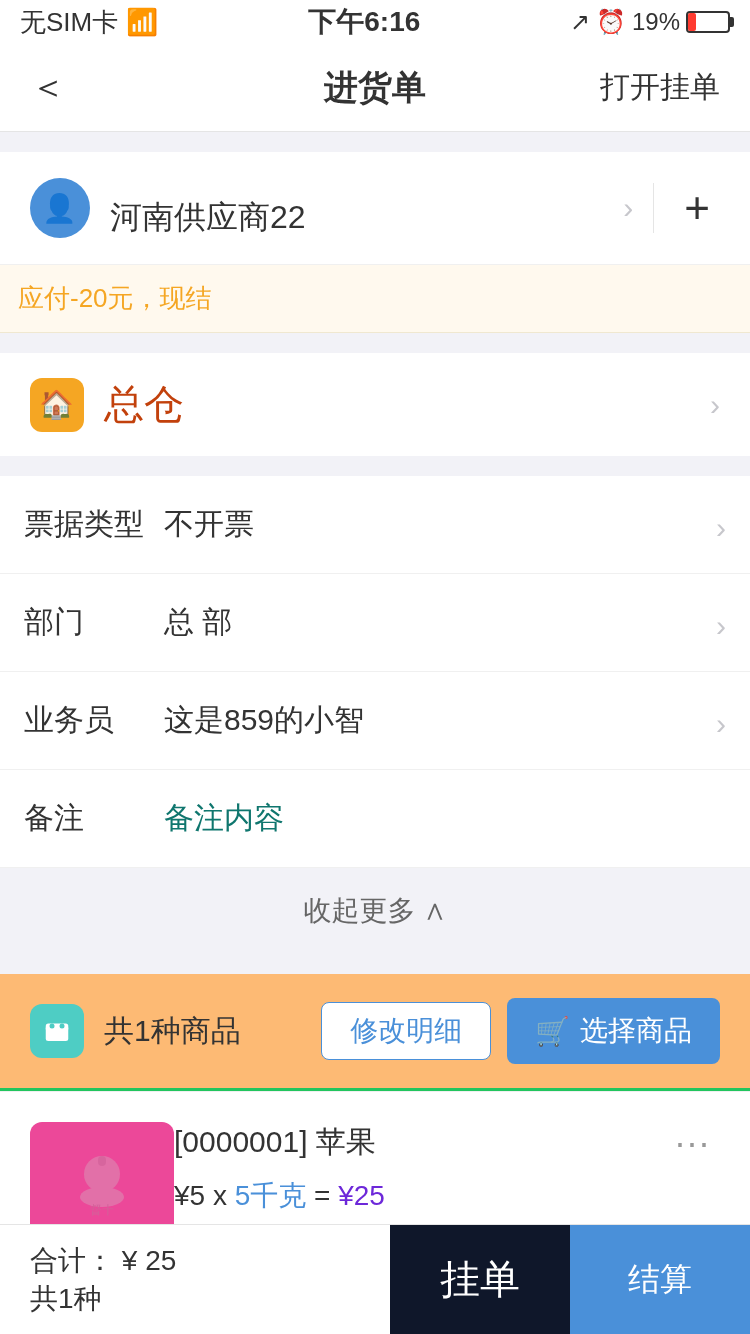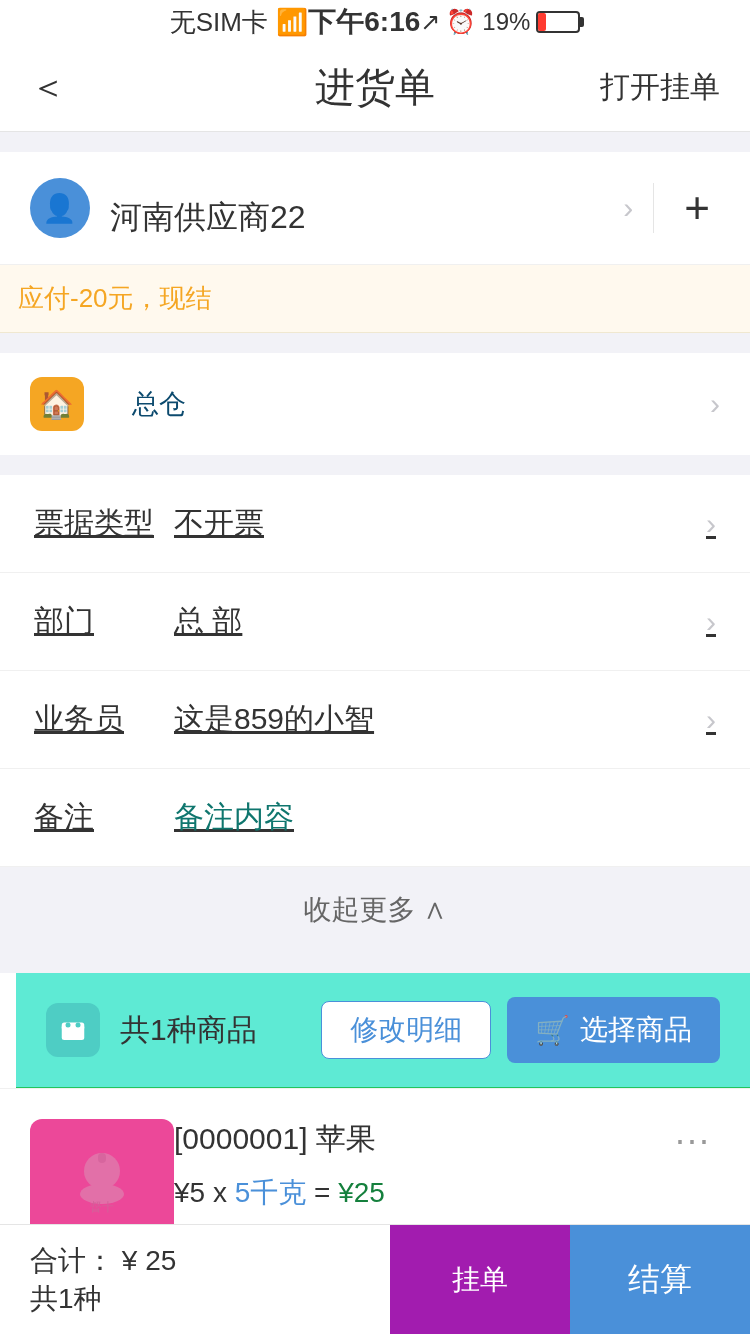--- a/index.html
+++ b/index.html
@@ -13,21 +13,21 @@
       color: #333;
     }
 
     
     .status-bar {
       width: 750px;
       height: 44px;
       background: #fff;
       display: flex;
       align-items: center;
-      justify-content: center;
+      justify-content: space-between;
       padding: 0 20px;
       font-size: 26px;
       font-weight: 500;
     }
     .status-left { display: flex; align-items: center; gap: 8px; }
     .status-center { font-size: 28px; font-weight: 600; }
     .status-right { display: flex; align-items: center; gap: 6px; font-size: 24px; }
     .battery-icon {
       width: 44px; height: 22px; border: 2px solid #333; border-radius: 4px; position: relative; display: inline-flex; align-items: center;
     }
@@ -39,21 +39,21 @@
       width: 750px;
       height: 88px;
       background: #fff;
       display: flex;
       align-items: center;
       padding: 0 30px;
       border-bottom: 1px solid #e5e5e5;
       position: relative;
     }
     .nav-back { font-size: 36px; color: #333; cursor: pointer; width: 60px; }
-    .nav-title { position: absolute; left: 50%; transform: translateX(-50%); font-size: 40px; font-weight: 400; color: #333; }
+    .nav-title { position: absolute; left: 50%; transform: translateX(-50%); font-size: 34px; font-weight: 700; color: #333; }
     .nav-action { margin-left: auto; font-size: 30px; color: #333; cursor: pointer; }
 
     
     .section-gap { height: 20px; background: #f2f2f7; }
 
     
     .card-section {
       background: #fff;
       margin: 0;
     }
@@ -90,54 +90,52 @@
       display: flex;
       align-items: center;
       padding: 24px 30px;
       background: #fff;
     }
     .warehouse-icon {
       width: 54px; height: 54px; border-radius: 12px; background: #f5a623;
       display: flex; align-items: center; justify-content: center;
       color: #fff; font-size: 28px; margin-right: 20px; flex-shrink: 0;
     }
-    .warehouse-name { flex: 1; font-size: 27px; color: #0c4a6e; margin-left: 28px; }
+    .warehouse-name { flex: 1; font-size: 40px; color: #c2410c; }
 
     
     .form-row {
       display: flex;
-      align-items: center;
-      padding: 28px 34px;
+      align-items: flex-end;
+      padding: 28px 24px;
       background: #fff;
       border-bottom: 1px solid #f0f0f0;
       min-height: 90px;
-      text-decoration: underline;
     }
     .form-label { font-size: 30px; color: #333; width: 130px; flex-shrink: 0; }
     .form-value { flex: 1; font-size: 30px; color: #333; padding-left: 10px; }
     .form-placeholder { flex: 1; font-size: 30px; color: #0f766e; padding-left: 10px; }
 
     
     .collapse-btn {
       background: #f2f2f7;
       text-align: center;
       padding: 24px 8px;
       font-size: 28px;
       color: #666;
       cursor: pointer;
     }
 
     
     .product-header {
       display: flex;
       align-items: center;
       padding: 24px 30px;
-      background: #5eead4;
-      border-bottom: 1px solid #22c55e;
-      margin-left: 16px;
+      background: #fdba74;
+      border-bottom: 3px solid #22c55e;
     }
     .product-icon {
       width: 54px; height: 54px; border-radius: 12px; background: #4ecdc4;
       display: flex; align-items: center; justify-content: center;
       color: #fff; font-size: 28px; margin-right: 20px; flex-shrink: 0;
     }
     .product-count { flex: 1; font-size: 30px; color: #333; }
     .btn-outline {
       border: 1.5px solid #4a90d9; border-radius: 8px;
       color: #4a90d9; font-size: 28px; padding: 9px 28px;
@@ -162,21 +160,21 @@
       width: 144px; height: 120px; border-radius: 12px;
       background: #ec4899; flex-shrink: 0;
       display: flex; align-items: center; justify-content: center;
       overflow: hidden;
     }
     .product-thumb svg { opacity: 0.3; }
     .product-info { flex: 1; }
     .product-name { font-size: 30px; color: #333; margin-bottom: 14px; }
     .product-price { font-size: 28px; color: #333; }
     .product-price .blue { color: #4a90d9; }
-    .product-price .total { color: #15803d; text-align: right; }
+    .product-price .total { color: #6d28d9; text-align: right; }
     .product-more { color: #999; font-size: 36px; cursor: pointer; padding: 0 10px; }
 
     
     .bottom-spacer { height: 140px; }
     .bottom-bar {
       position: fixed;
       bottom: 0;
       width: 750px;
       height: 110px;
       display: flex;
@@ -185,23 +183,23 @@
     }
     .total-section {
       flex: 1;
       display: flex;
       flex-direction: column;
       justify-content: center;
       padding: 0 30px;
     }
     .btn-hang {
       width: 180px;
-      background: #a21caf;
+      background: #0f172a;
       color: #fff;
-      font-size: 28px;
+      font-size: 40px;
       display: flex;
       align-items: center;
       justify-content: center;
       cursor: pointer;
       border: none;
     }
     .btn-settle {
       width: 180px;
       background: #4a90d9;
       color: #fff;

